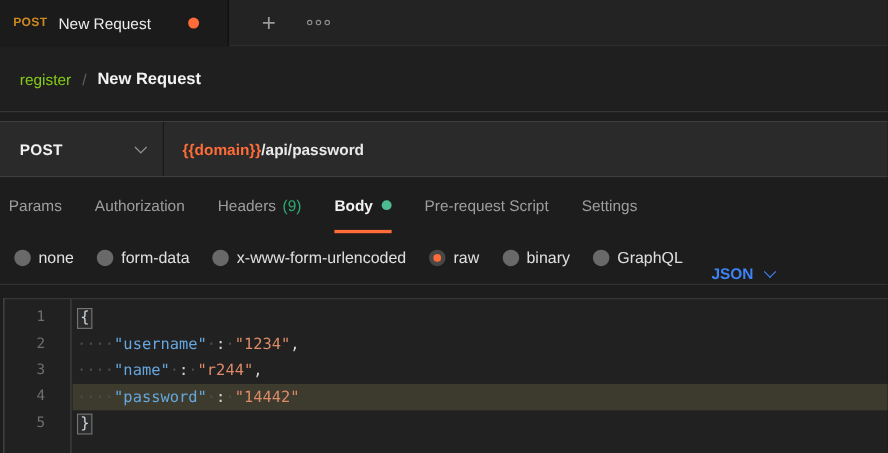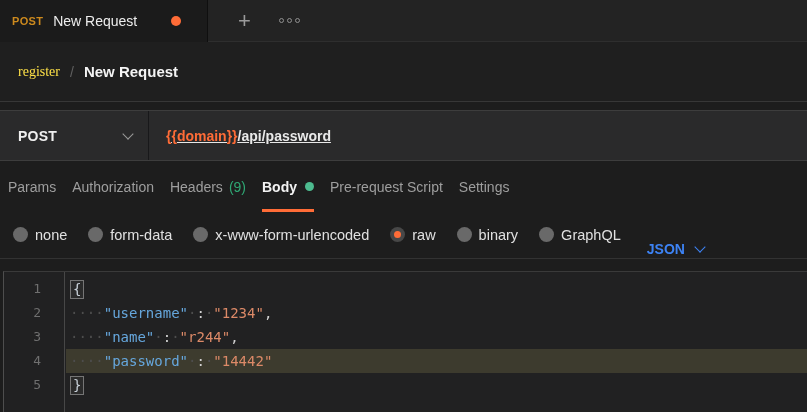--- a/index.html
+++ b/index.html
@@ -26,42 +26,42 @@
   }
   .plus-btn { font-size:22px; font-weight:300; color:#9a9a9a; line-height:20px; cursor:pointer; }
   .more-btn { display:flex; gap:3px; cursor:pointer; }
   .more-btn i { width:5px; height:5px; border:1px solid #8f8f8f; border-radius:50%; display:block; }
 
   
   .breadcrumb-row {
     height:60px; display:flex; align-items:center; gap:10px; padding-left:18px;
     background:#1f1f1f; border-bottom:1px solid #373737; font-size:14px;
   }
-  .crumb-collection { color:#fde047;font-family:Liberation Serif, serif; }
+  .crumb-collection { color:#84cc16; }
   .crumb-sep { color:#606060; }
   .crumb-current { color:#f4f4f4; font-weight:700; font-size:15px; }
 
   
   .url-row {
     margin-top:8px; height:51px; background:#2a2a2b;
     border-top:1px solid #3d3d3d; border-bottom:1px solid #3d3d3d;
     display:flex; align-items:stretch;
   }
   .method-select { width:148px; display:flex; align-items:center; padding:0 16px 0 18px; cursor:pointer; }
   .method-label { font-weight:700; font-size:14px; color:#f0f0f0; letter-spacing:.2px; }
   .chev { width:8px; height:8px; border-right:1.6px solid #9a9a9a; border-bottom:1.6px solid #9a9a9a;
           transform:rotate(45deg); margin-top:-4px; }
   .method-select .chev { margin-left:auto; }
   .url-divider { width:1px; background:#18181a; }
-  .url-input { flex:1; display:flex; align-items:center; padding-left:17px; font-size:14px; font-weight:600; cursor:text;text-decoration:underline; }
+  .url-input { flex:1; display:flex; align-items:center; padding-left:17px; font-size:14px; font-weight:600; cursor:text; }
   .url-var { color:#ff6c37; }
   .url-path { color:#e9e9e9; }
 
   
-  .req-tabs { height:51px; display:flex; align-items:stretch; gap:16px; padding-left:8px; font-size:14px; color:#9e9e9e; }
+  .req-tabs { height:51px; display:flex; align-items:stretch; gap:30px; padding-left:8px; font-size:14px; color:#9e9e9e; }
   .rtab { display:flex; align-items:center; gap:6px; border-bottom:3px solid transparent; padding-top:3px; cursor:pointer; }
   .rtab.active { color:#f2f2f2; font-weight:700; border-bottom-color:#ff6c37; }
   .rtab .count { color:#2fa874; }
   .body-dot { width:9px; height:9px; border-radius:50%; background:#4dbb8f; margin-left:2px; }
 
   
   .body-type-row {
     height:47px; display:flex; align-items:center; gap:21px; padding-left:13px;
     font-size:14.5px; color:#e0e0e0; border-bottom:1px solid #323232;
   }

